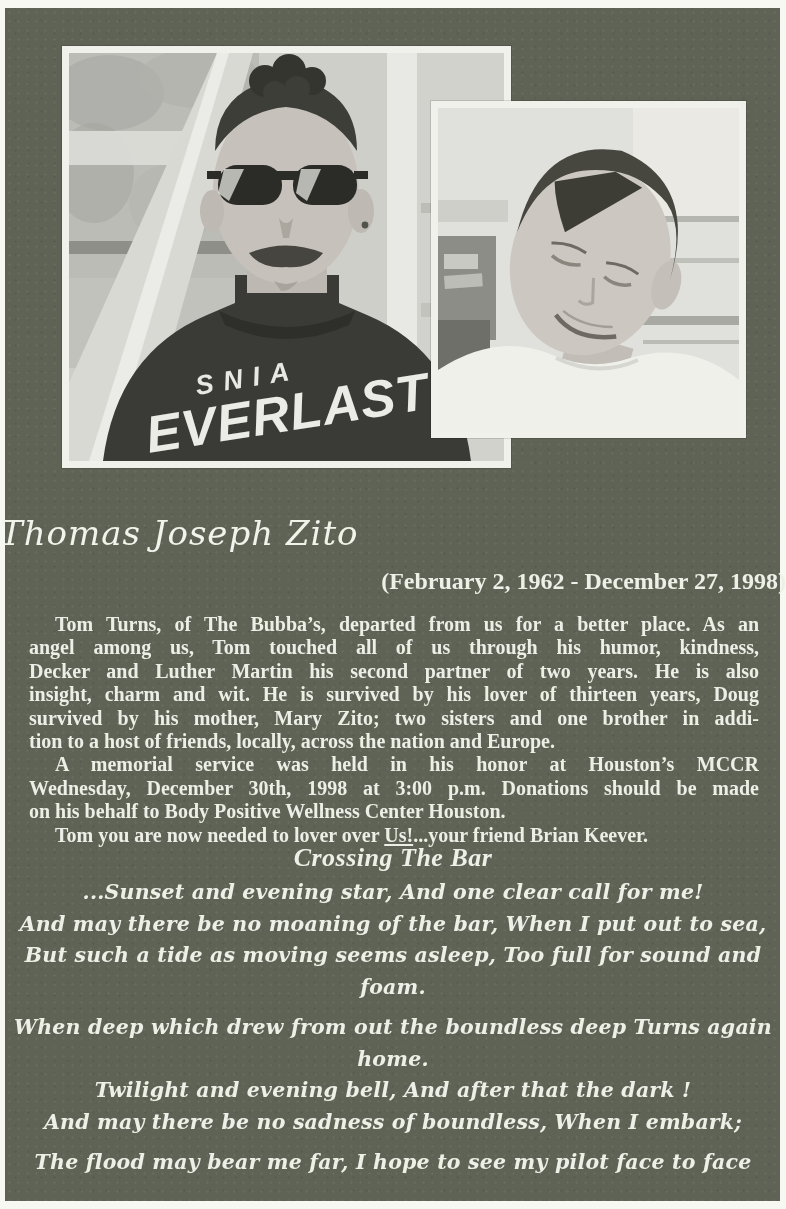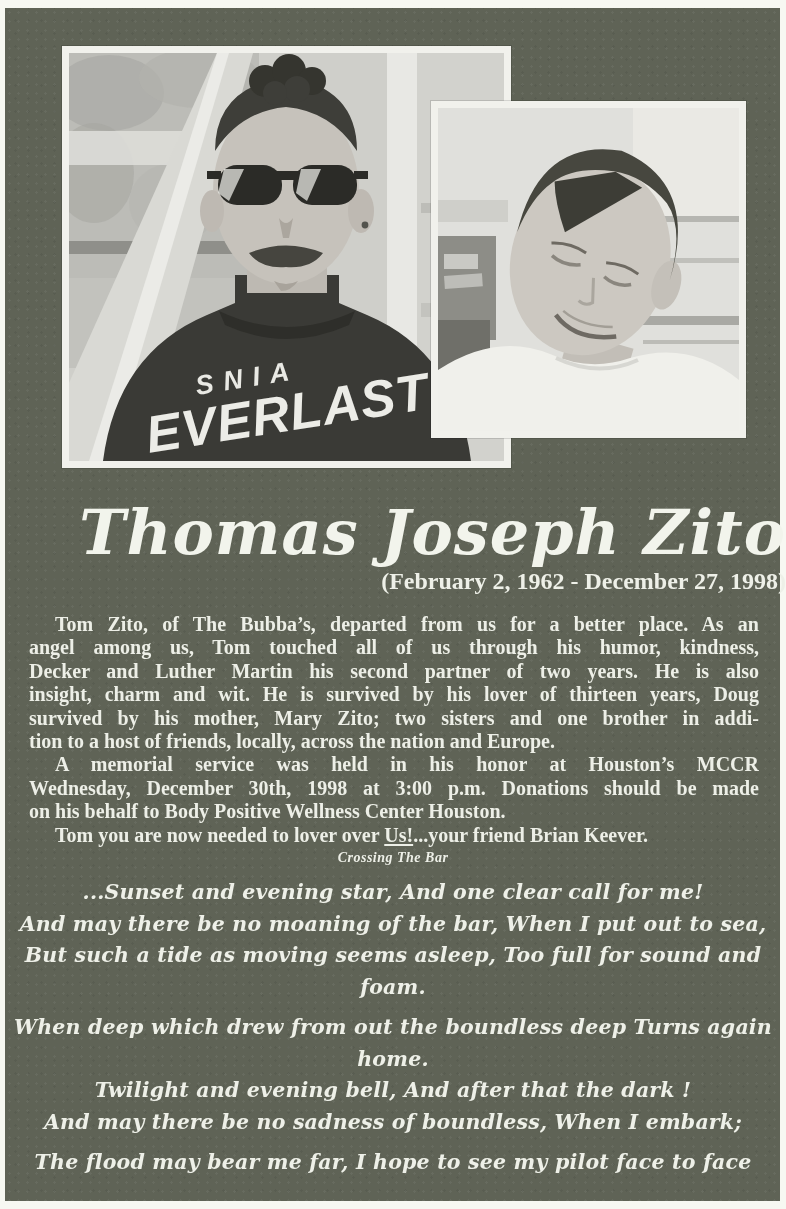--- a/index.html
+++ b/index.html
@@ -24,24 +24,24 @@
     background:#f1f1ec;
     padding:7px;
     box-shadow:0 0 0 1px rgba(0,0,0,0.12);
     box-sizing:border-box;
   }
   .photo svg{display:block;width:100%;height:100%;}
   .photo-left{left:62px;top:46px;width:449px;height:422px;z-index:1;}
   .photo-right{left:431px;top:101px;width:315px;height:337px;z-index:2;}
   .memorial-name{
     position:absolute;left:0;right:0;top:504px;
-    text-align:right;
+    text-align:left;
     font-family:"DejaVu Serif", serif;
-    font-style:italic;font-weight:700;
-    font-size:62px;line-height:58px;
+    font-style:italic;font-weight:400;
+    font-size:34px;line-height:58px;
     color:#f2f4ec;
     letter-spacing:1px;
     z-index:3;
   }
   .memorial-dates{
     position:absolute;left:0;right:0;top:566px;
     text-align:right;
     font-weight:bold;font-size:24px;line-height:30px;
     color:#eef0e8;
     z-index:3;
@@ -57,21 +57,21 @@
   .obituary .line{text-align:justify;text-align-last:justify;overflow:hidden;}
   .obituary .line.last{text-align-last:left;}
   .obituary .line.ind{text-indent:26px;}
   .tribute-underline{text-decoration:underline;text-underline-offset:2px;}
   .poem{
     position:absolute;left:0;right:0;top:845px;
     text-align:center;color:#eef0e8;z-index:3;
   }
   .poem-title{
     font-weight:bold;font-style:italic;
-    font-size:14px;line-height:26px;
+    font-size:26px;line-height:26px;
     margin-bottom:6px;
     letter-spacing:0.5px;
   }
   .stanza{margin-bottom:9px;}
   .poem-line{
     font-family:"DejaVu Serif", serif;
     font-style:italic;font-weight:600;
     font-size:20.5px;line-height:31.5px;
     letter-spacing:0.2px;
   }
@@ -168,21 +168,21 @@
 
       <path d="M0,323 L0,262 Q58,224 112,246 Q152,264 192,250 Q252,232 301,272 L301,323 Z" fill="#f0f0eb"></path>
       <path d="M118,250 Q160,270 200,252" stroke="#d7d7d2" stroke-width="4" fill="none"></path>
     </svg>
   </div>
 
   <div class="memorial-name">Thomas Joseph Zito</div>
   <div class="memorial-dates">(February 2, 1962 - December 27, 1998)</div>
 
   <div class="obituary">
-    <div class="line ind">Tom Zito, of The Bubba’s, departed from us for a better place. As an</div>
+    <div class="line ind">Tom Turns, of The Bubba’s, departed from us for a better place. As an</div>
     <div class="line">angel among us, Tom touched all of us through his humor, kindness,</div>
     <div class="line">Decker and Luther Martin his second partner of two years. He is also</div>
     <div class="line">insight, charm and wit. He is survived by his lover of thirteen years, Doug</div>
     <div class="line">survived by  his mother, Mary Zito; two sisters and one brother in addi-</div>
     <div class="line last">tion to a host of friends,  locally, across the nation and Europe.</div>
     <div class="line ind">A memorial service was held in his honor at Houston’s MCCR</div>
     <div class="line">Wednesday, December 30th, 1998 at 3:00 p.m. Donations should be made</div>
     <div class="line last">on his behalf to Body Positive Wellness Center Houston.</div>
     <div class="line last ind"><span>Tom you are now needed to lover over </span><span class="tribute-underline">Us!</span><span>...your friend Brian Keever.</span></div>
   </div>

